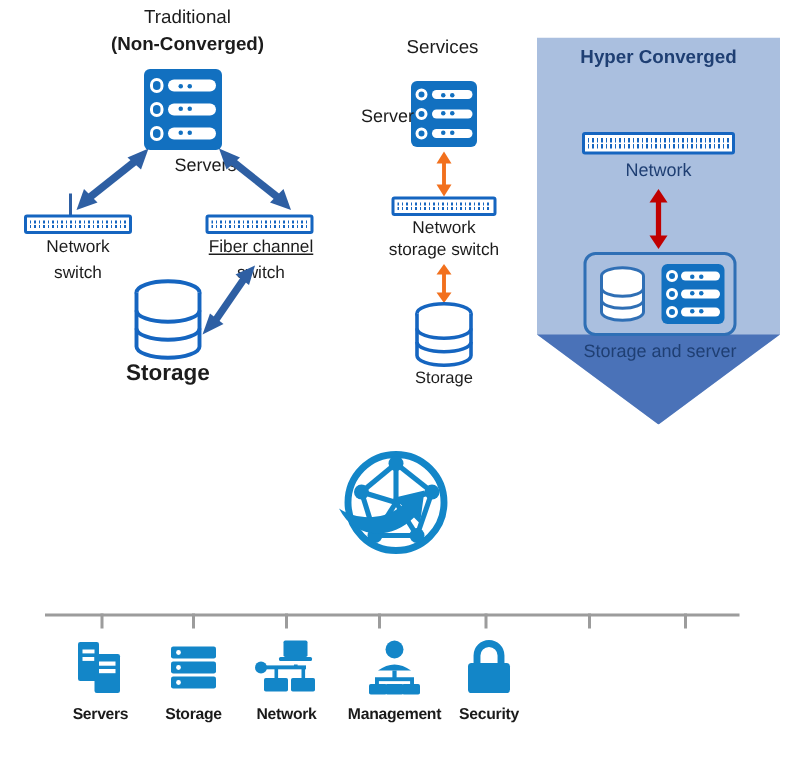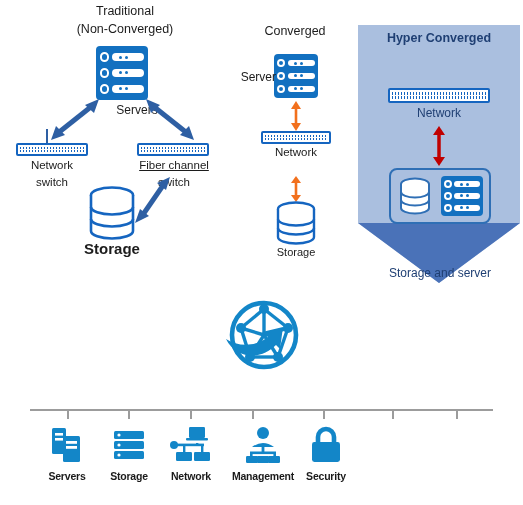--- a/index.html
+++ b/index.html
@@ -134,24 +134,24 @@
     </div>
     <div class="row" style="top:68%;">
       <div class="ring"></div>
       <div class="pill">
           <div class="dot"></div>
           <div class="dot"></div>
         </div>
     </div>
   </div>
 
-  <div class="lbl hc-text" style="left:370px;top:228px;width:140px;font-size:12px;margin-top:39px;">Storage and server</div>
+  <div class="lbl hc-text" style="left:370px;top:228px;width:140px;font-size:12px;">Storage and server</div>
 
   <div class="lbl title" style="left:55px;top:4px;width:140px;">Traditional</div>
-  <div class="lbl title" style="left:55px;top:22px;width:140px;">(Non-Converged)</div>
+  <div class="lbl title" style="left:55px;top:22px;width:140px;font-weight:bold;">(Non-Converged)</div>
 
   <div class="srv" style="left:96px;top:46px;width:52px;height:54px;">
     <div class="body"></div>
     <div class="row" style="top:9%;">
       <div class="ring"></div>
       <div class="pill">
           <div class="dot"></div>
           <div class="dot"></div>
         </div>
     </div>
@@ -215,21 +215,21 @@
   <div class="cyl" style="left:88px;top:186px;width:48px;height:54px;">
     <svg viewBox="0 0 48 54">
       <ellipse cx="24" cy="9" rx="21" ry="7.5" fill="#ffffff" stroke="#1565c0" stroke-width="2.6"></ellipse>
       <path d="M3 9 V45 A21 7.5 0 0 0 45 45 V9" fill="#ffffff" stroke="#1565c0" stroke-width="2.6"></path>
       <path d="M3 21 A21 7.5 0 0 0 45 21" fill="none" stroke="#1565c0" stroke-width="2.6"></path>
       <path d="M3 33 A21 7.5 0 0 0 45 33" fill="none" stroke="#1565c0" stroke-width="2.6"></path>
     </svg>
   </div>
   <div class="lbl bold" style="left:72px;top:240px;width:80px;font-size:15px;">Storage</div>
 
-  <div class="lbl title" style="left:240px;top:24px;width:110px;">Converged</div>
+  <div class="lbl title" style="left:240px;top:24px;width:110px;">Services</div>
 
   <div class="srv" style="left:274px;top:54px;width:44px;height:44px;">
     <div class="body"></div>
     <div class="row" style="top:9%;">
       <div class="ring"></div>
       <div class="pill">
           <div class="dot"></div>
           <div class="dot"></div>
         </div>
     </div>
@@ -256,20 +256,21 @@
       <polygon points="8,0 3,8 13,8" fill="#f2701d"></polygon>
       <polygon points="8,30 3,22 13,22" fill="#f2701d"></polygon>
     </svg>
   </div>
 
   <div class="sw" style="left:261px;top:131px;width:70px;height:13px;">
     <div class="ticks"></div>
     <div class="ticks"></div>
   </div>
   <div class="lbl" style="left:250px;top:146px;width:92px;">Network</div>
+  <div class="lbl" style="left:243px;top:161px;width:106px;">storage switch</div>
 
   <div class="arrow abs" style="left:288px;top:176px;">
     <svg width="16" height="26" viewBox="0 0 16 26">
       <line x1="8" y1="5" x2="8" y2="21" stroke="#f2701d" stroke-width="2.6"></line>
       <polygon points="8,0 3,7 13,7" fill="#f2701d"></polygon>
       <polygon points="8,26 3,19 13,19" fill="#f2701d"></polygon>
     </svg>
   </div>
 
   <div class="cyl" style="left:275px;top:201px;width:42px;height:44px;">

